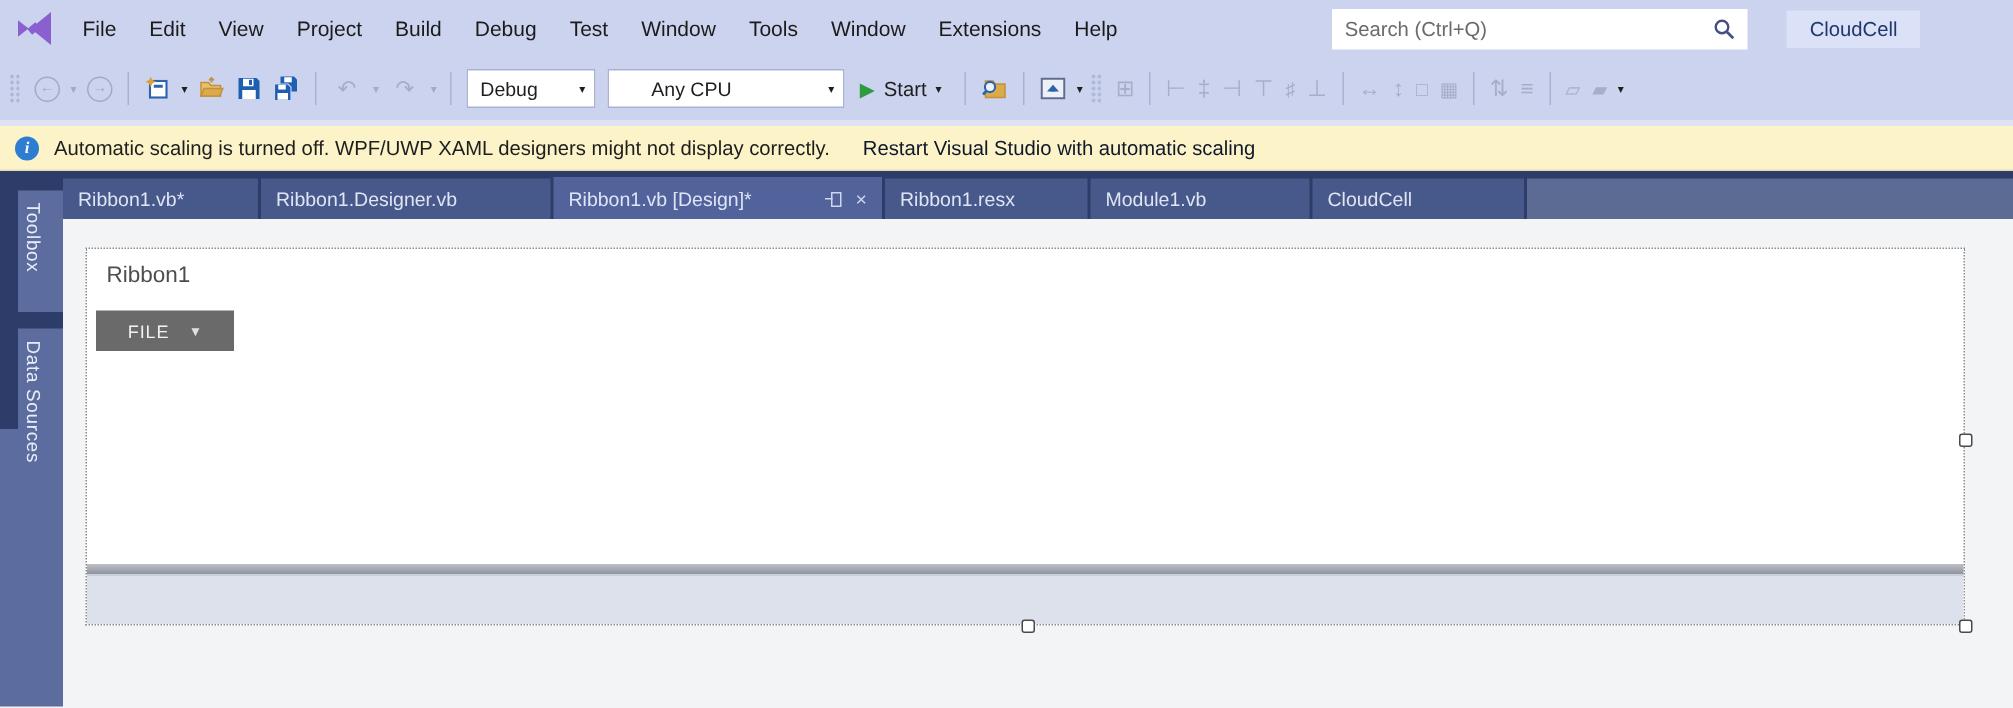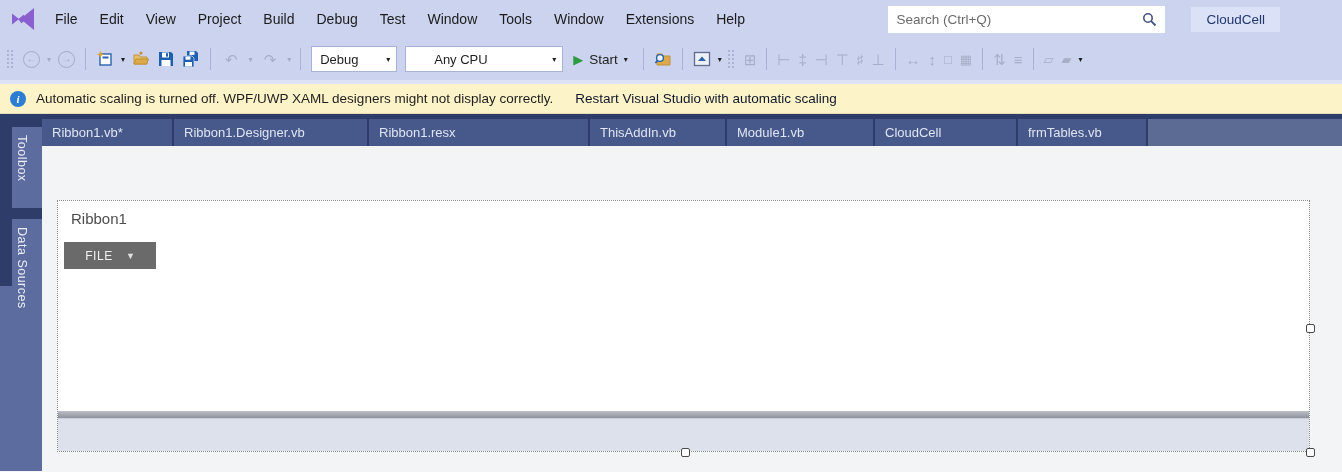--- a/index.html
+++ b/index.html
@@ -58,21 +58,21 @@
   .sidebar { width:42px; flex:none; background:#5d6c9e; position:relative; }
   .sb-topband { position:absolute; top:0; left:0; right:0; height:13px; background:#2d3c68; }
   .sb-leftcol { position:absolute; top:0; left:0; width:12px; height:172px; background:#2d3c68; }
   .sb-gap { position:absolute; top:94px; left:12px; right:0; height:11px; background:#2d3c68; }
   .sb-label { position:absolute; left:15px; writing-mode:vertical-rl; color:#e9edf8;
     font-size:12.5px; letter-spacing:0.5px; cursor:default; }
   .sb-label.tb { top:21px; }
   .sb-label.ds { top:113px; }
 
   
-  .doc-col { flex:1; display:flex; flex-direction:column;gap:35px; }
+  .doc-col { flex:1; display:flex; flex-direction:column; }
   .tabwell { height:32px; background:#2d3c68; display:flex; align-items:flex-end; }
   .tab { height:27px; background:#47588a; color:#dfe5f4; font-size:13px;
     display:flex; align-items:center; padding:0 10px; margin-right:2px;
     flex:none; overflow:hidden; white-space:nowrap; cursor:default; }
   .tab.active { background:#52639c; height:28px; }
   .tab:nth-child(1){width:130px} .tab:nth-child(2){width:193px}
   .tab:nth-child(3){width:219px} .tab:nth-child(4){width:135px}
   .tab:nth-child(5){width:146px} .tab:nth-child(6){width:141px}
   .tab:nth-child(7){width:128px} .tab:nth-child(8){width:152px}
   .tab .tab-label { flex:1; }
@@ -276,34 +276,33 @@
 
   <div class="doc-col">
 
     <div class="tabwell">
       <div class="tab">
         <span class="tab-label">Ribbon1.vb*</span>
       </div>
       <div class="tab">
         <span class="tab-label">Ribbon1.Designer.vb</span>
       </div>
+      <div class="tab active">
+        <span class="tab-label">Ribbon1.vb [Design]*</span>
+        <span class="pin-icon"></span>
+        <span class="close-icon">×</span>
+      </div>
       <div class="tab">
         <span class="tab-label">Ribbon1.resx</span>
       </div>
       <div class="tab">
-        <span class="tab-label">ThisAddIn.vb</span>
-      </div>
-      <div class="tab">
         <span class="tab-label">Module1.vb</span>
       </div>
       <div class="tab">
         <span class="tab-label">CloudCell</span>
-      </div>
-      <div class="tab">
-        <span class="tab-label">frmTables.vb</span>
       </div>
       <div class="tab-fill"></div>
     </div>
 
     <div class="canvas-area">
       <div class="design-surface">
         <div class="ribbon-title">Ribbon1</div>
         <div class="file-btn">
           <span class="file-lbl">FILE</span>
           <span class="file-caret">▼</span>

